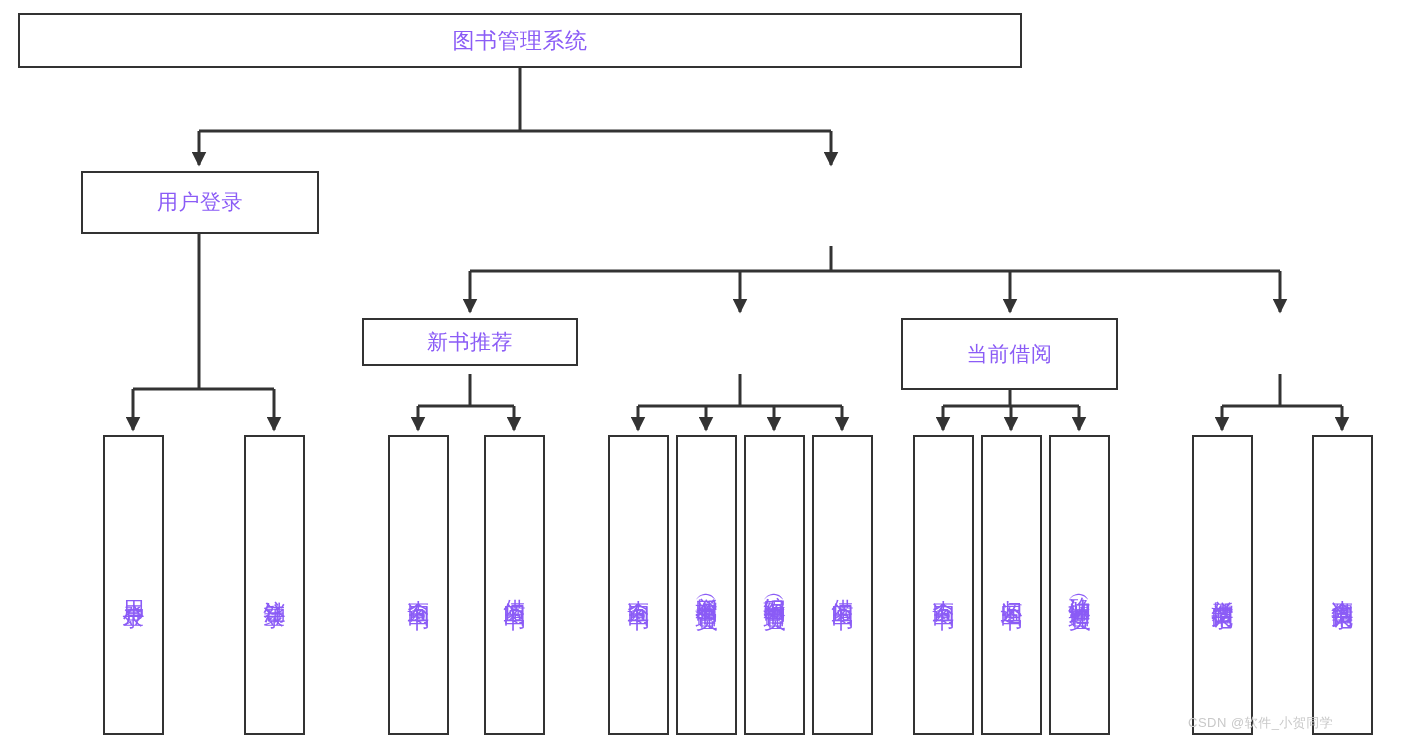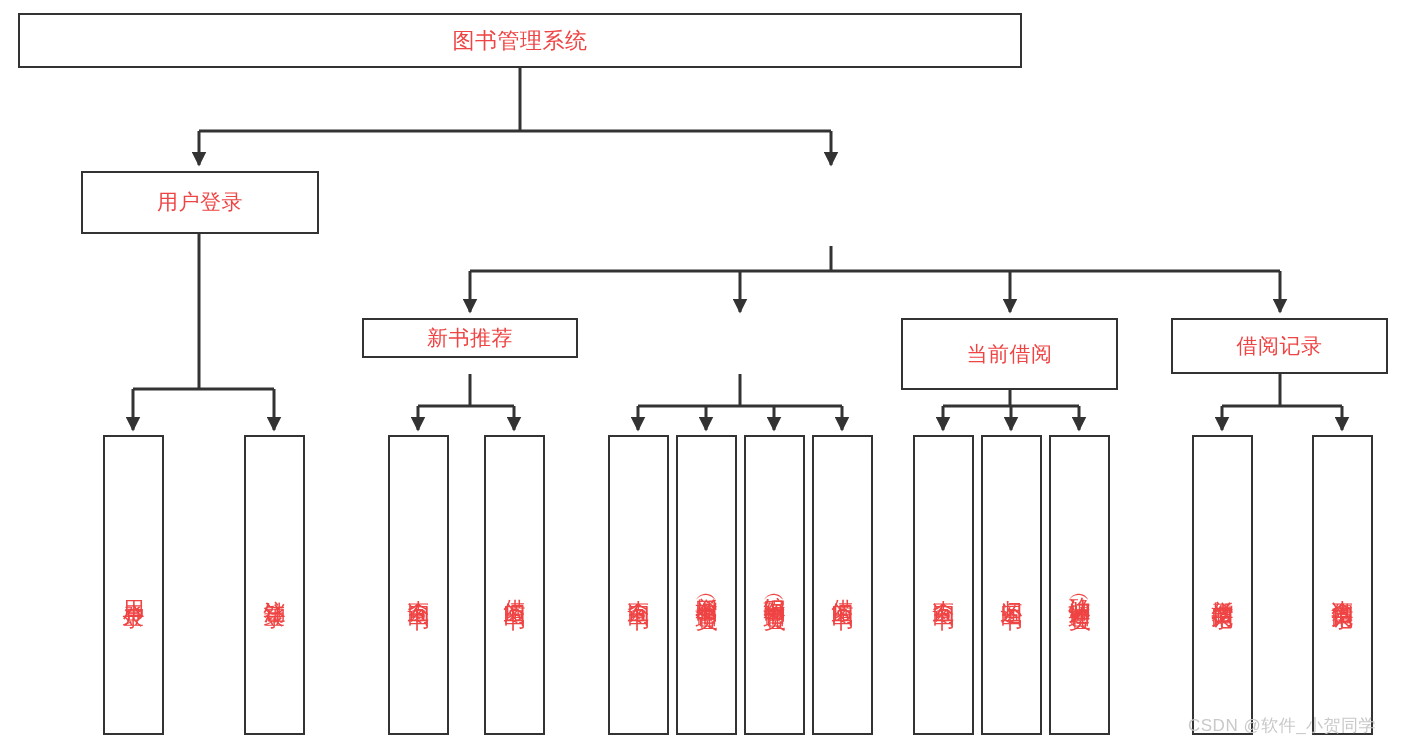--- a/index.html
+++ b/index.html
@@ -26,21 +26,21 @@
     pointer-events: none;
   }
   .node {
     position: absolute;
     box-sizing: border-box;
     background: #ffffff;
     border: 2px solid #333333;
     display: flex;
     align-items: center;
     justify-content: center;
-    color: #ef4444;
+    color: #8b5cf6;
     z-index: 2;
   }
   .node .lbl {
     display: block;
     text-align: center;
     line-height: 1.18;
     letter-spacing: 0.5px;
   }
   
   .node.horiz .lbl {
@@ -67,21 +67,21 @@
     justify-content: center;
   }
   .node.vert.tall .lbl {
     align-items: flex-start;
     letter-spacing: 2px;
   }
   #watermark {
     position: absolute;
     left: 1188px;
     top: 714px;
-    font-size: 17px;
+    font-size: 13px;
     color: #c9c9c9;
     white-space: nowrap;
     z-index: 5;
     letter-spacing: 0.5px;
   }
 </style>
 </head>
 <body>
 
 <div id="canvas">
@@ -138,29 +138,26 @@
   </svg>
 
   <div class="node horiz root" style="left:18px; top:13px; width:1004px; height:55px;">
     <span class="lbl">图书管理系统</span>
   </div>
 
   <div class="node horiz" style="left:81px; top:171px; width:238px; height:63px;">
     <span class="lbl">用户登录</span>
   </div>
 
-  <div class="node horiz" style="left:362px; top:318px; width:216px; height:40px;">
+  <div class="node horiz" style="left:362px; top:318px; width:216px; height:48px;">
     <span class="lbl">新书推荐</span>
   </div>
   <div class="node horiz" style="left:901px; top:318px; width:217px; height:72px;">
     <span class="lbl">当前借阅</span>
   </div>
-  <div class="node horiz" style="left:1171px; top:318px; width:217px; height:56px;">
-    <span class="lbl">借阅记录</span>
-  </div>
 
   <div class="node vert" style="left:103px; top:435px; width:61px; height:300px;">
     <span class="lbl">用户登录</span>
   </div>
   <div class="node vert" style="left:244px; top:435px; width:61px; height:300px;">
     <span class="lbl">注销登录</span>
   </div>
 
   <div class="node vert" style="left:388px; top:435px; width:61px; height:300px;">
     <span class="lbl">查询图书</span>

